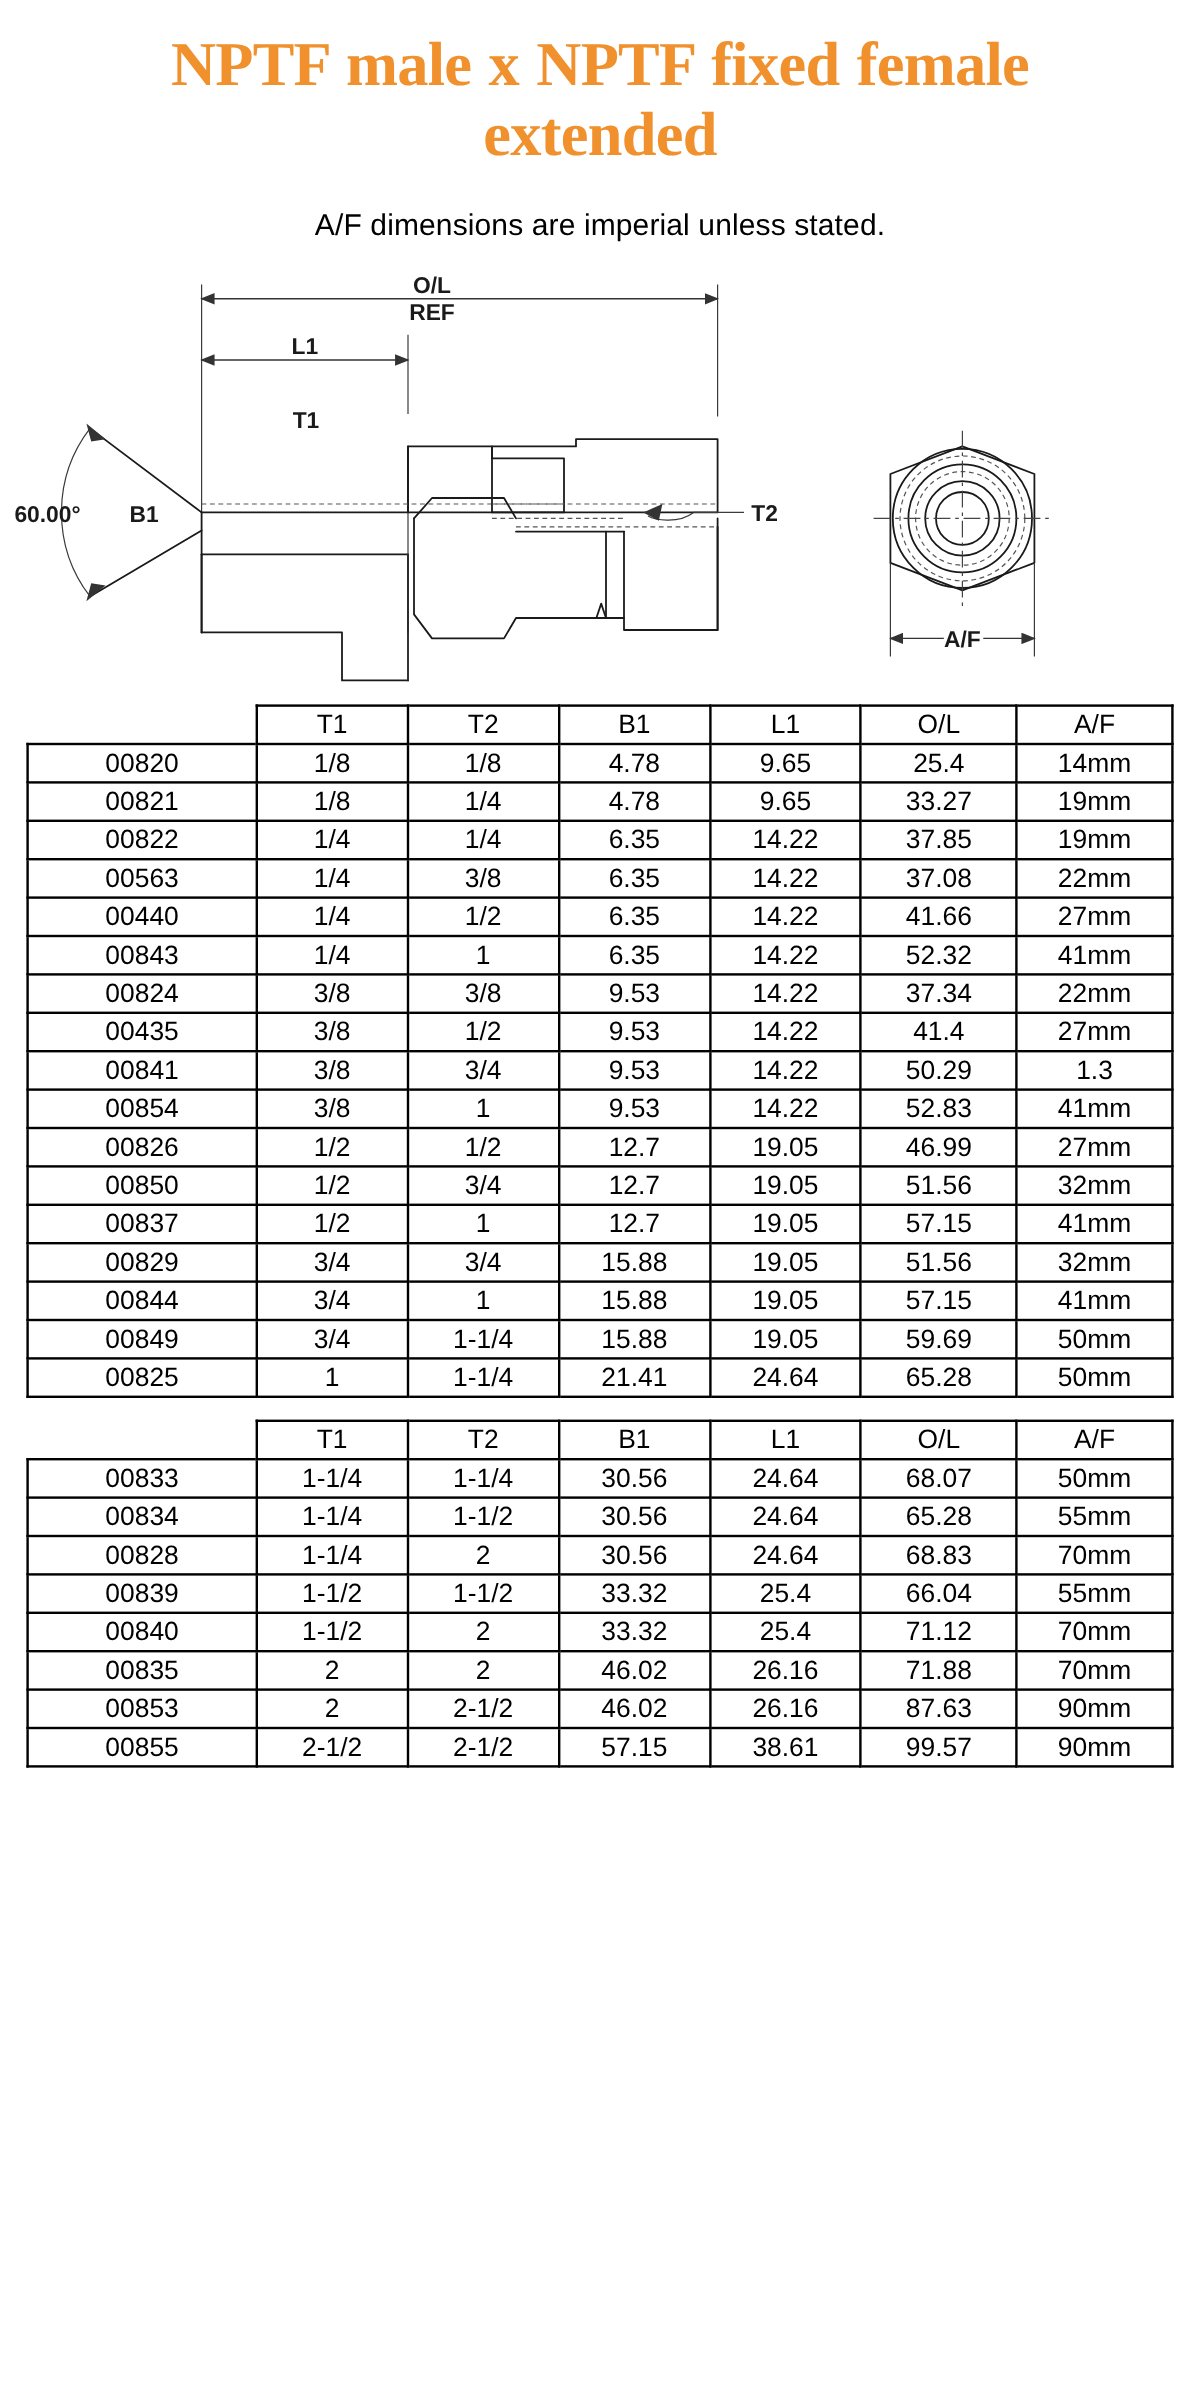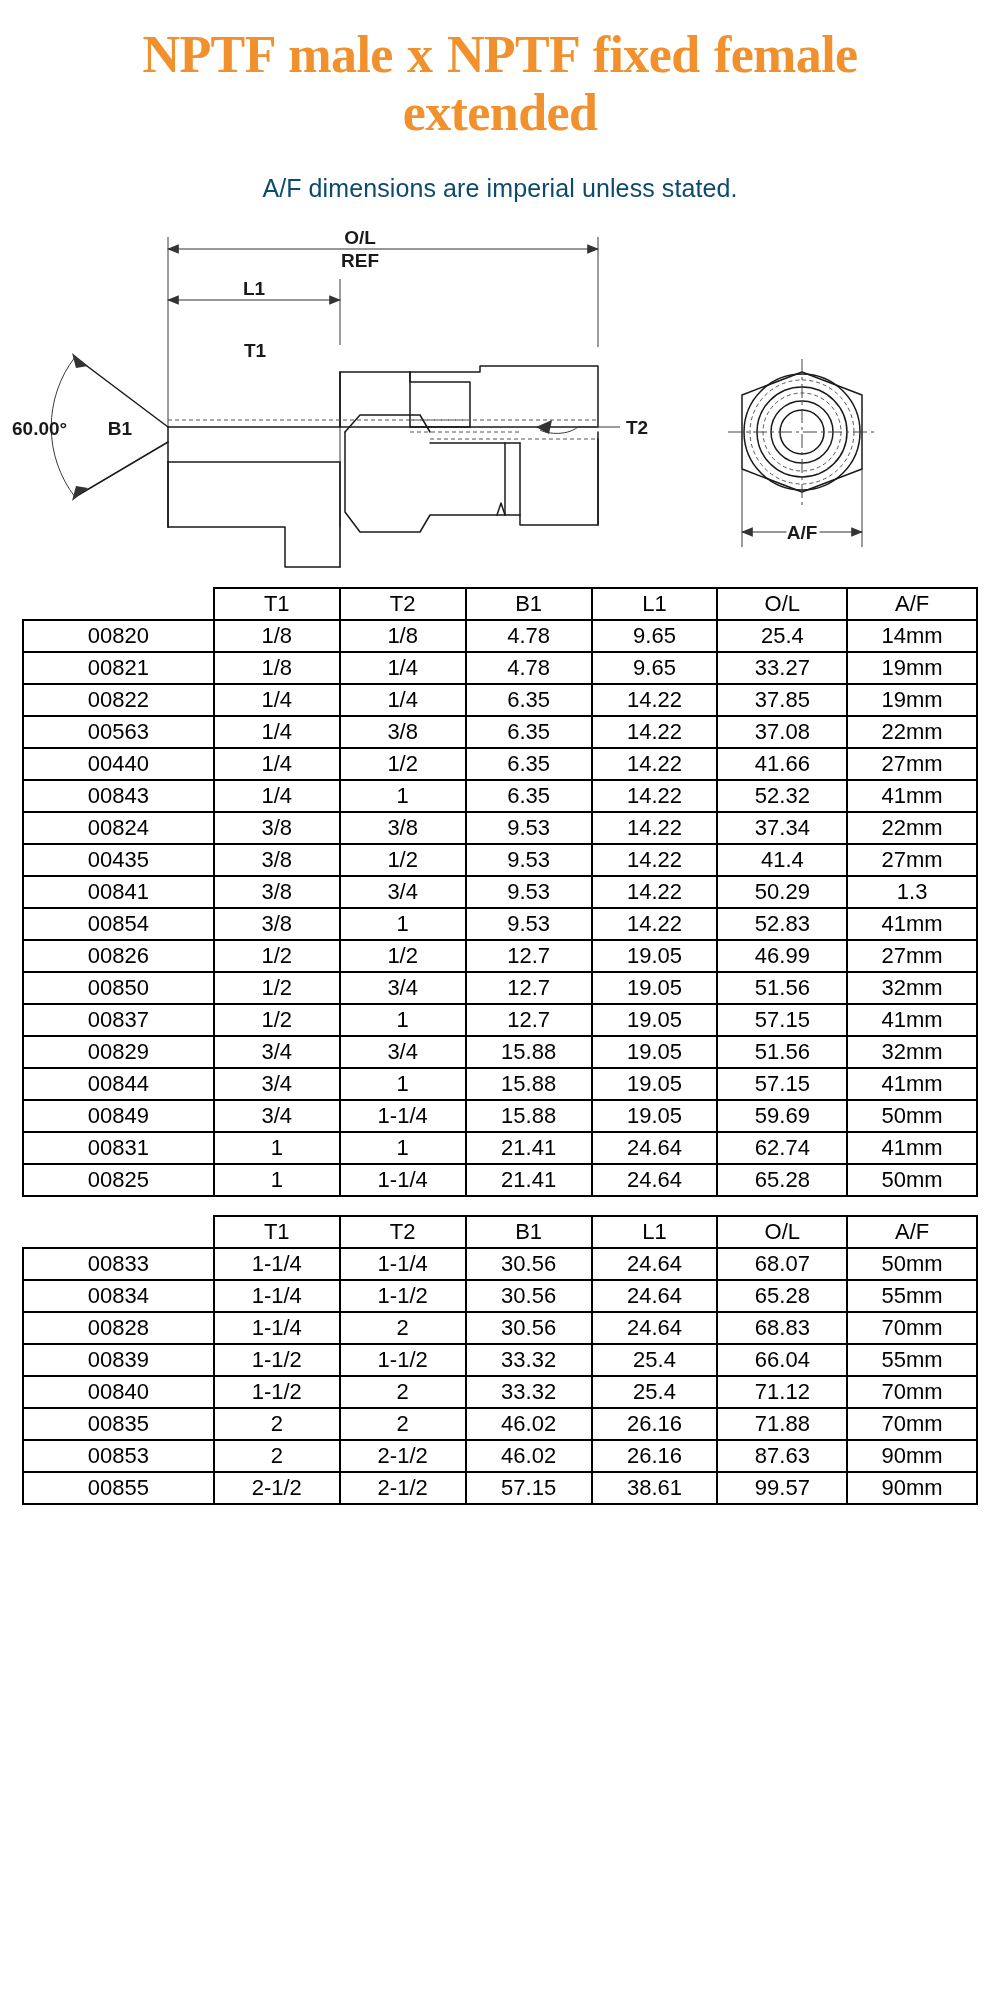--- a/index.html
+++ b/index.html
@@ -36,21 +36,21 @@
     margin: 0 auto;
     max-width: 830px;
     word-spacing: 2px;
     font-family: Liberation Serif, serif;
   }
   .subtitle {
     margin-top: 30px;
     font-size: 25px;
     line-height: 1.3;
     font-weight: 400;
-    color: #0c4a6e;
+    color: #000000;
     letter-spacing: 0.1px;
   }
 
   
   .drawing-wrap {
     margin-top: 22px;
     width: 1000px;
     height: 360px;
     position: relative;
   }
@@ -412,29 +412,20 @@
           <tr>
             <td>00849</td>
             <td>3/4</td>
             <td>1-1/4</td>
             <td>15.88</td>
             <td>19.05</td>
             <td>59.69</td>
             <td>50mm</td>
           </tr>
           <tr>
-            <td>00831</td>
-            <td>1</td>
-            <td>1</td>
-            <td>21.41</td>
-            <td>24.64</td>
-            <td>62.74</td>
-            <td>41mm</td>
-          </tr>
-          <tr>
             <td>00825</td>
             <td>1</td>
             <td>1-1/4</td>
             <td>21.41</td>
             <td>24.64</td>
             <td>65.28</td>
             <td>50mm</td>
           </tr>
         </tbody>
     </table>

